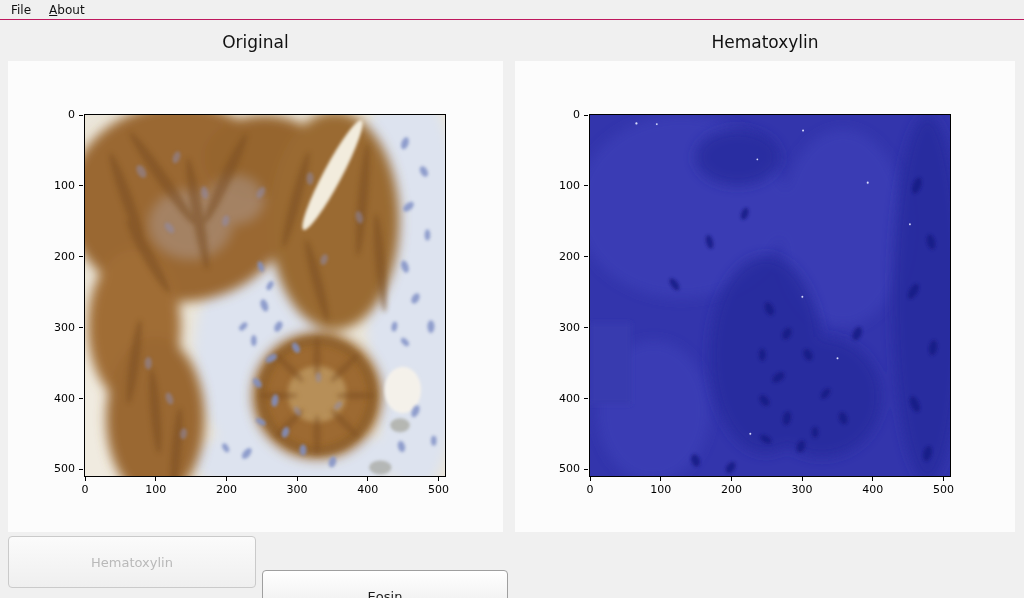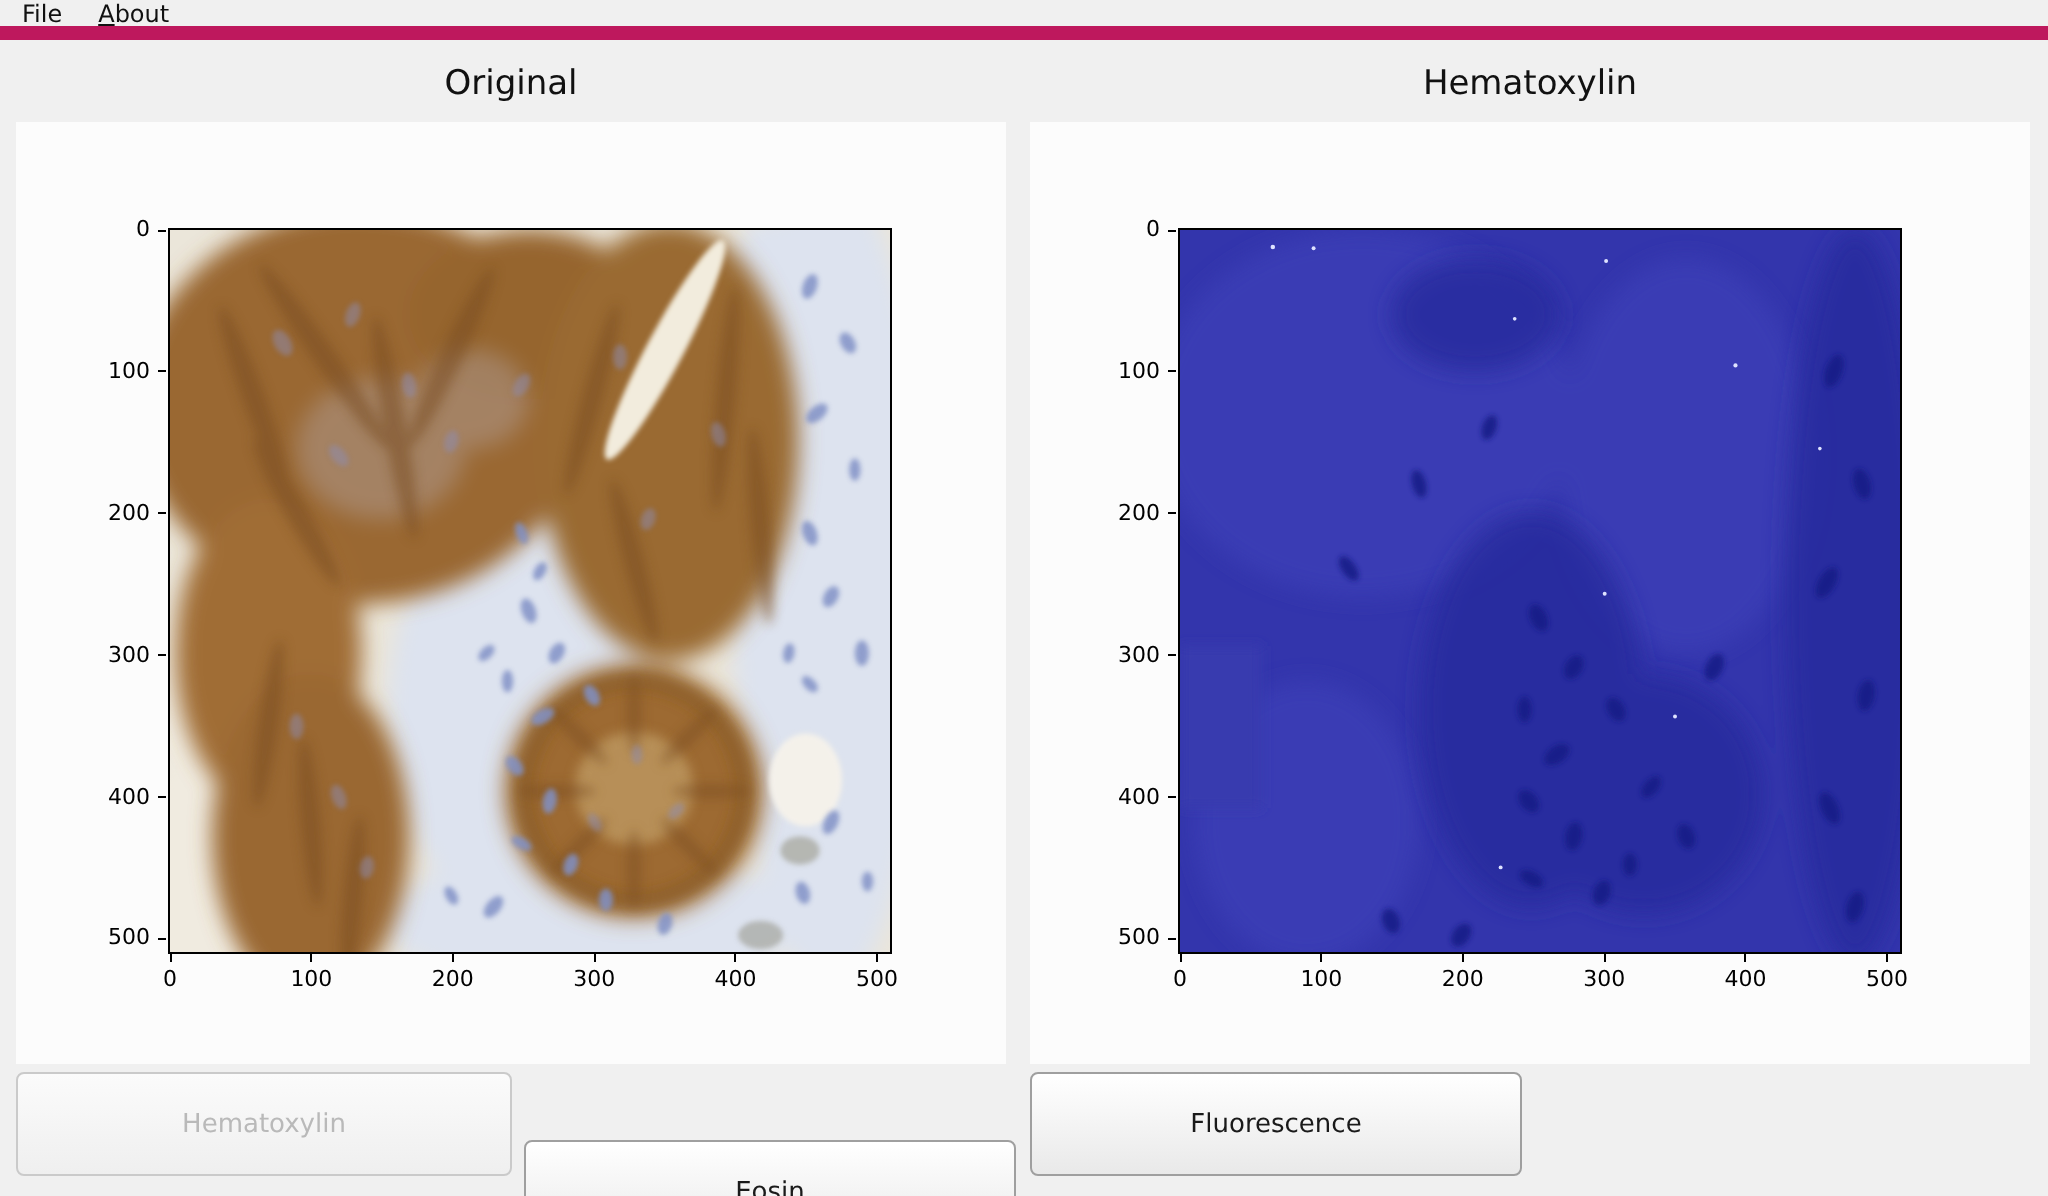--- a/index.html
+++ b/index.html
@@ -9,21 +9,21 @@
   *{box-sizing:border-box;}
   html,body{margin:0;padding:0;}
   body{
     width:1024px;height:598px;position:relative;overflow:hidden;
     background:var(--window-bg);
     font-family:"DejaVu Sans","Liberation Sans",sans-serif;
   }
   .menubar{
     position:absolute;top:0;left:0;width:1024px;height:20px;
     display:flex;align-items:center;padding-left:2px;
-    background:var(--window-bg);border-bottom:7px solid #be185d;
+    background:var(--window-bg);border-bottom:1px solid #be185d;
     font-size:12px;color:#111;
   }
   .menu-item{padding:1px 9px;cursor:default;}
   .menu-item u{text-decoration:underline;}
   .panel-title{
     position:absolute;top:30px;height:24px;line-height:24px;
     font-size:17px;color:var(--title-text);text-align:center;
   }
   #title0{left:8px;width:495px;}
   #title1{left:515px;width:500px;}
@@ -298,14 +298,13 @@
       <div class="tick-mark y" style="top: 283.094px;"></div>
       <div class="tick-label y" style="top: 283.594px;">400</div>
       <div class="tick-mark y" style="top: 353.992px;"></div>
       <div class="tick-label y" style="top: 354.492px;">500</div>
     </div>
 </div>
 
 <div class="button-row">
     <button class="mode-btn" disabled="">Hematoxylin</button>
     <button class="mode-btn">Eosin</button>
-    <button class="mode-btn">Fluorescence</button>
   </div>
 
 </body></html>

